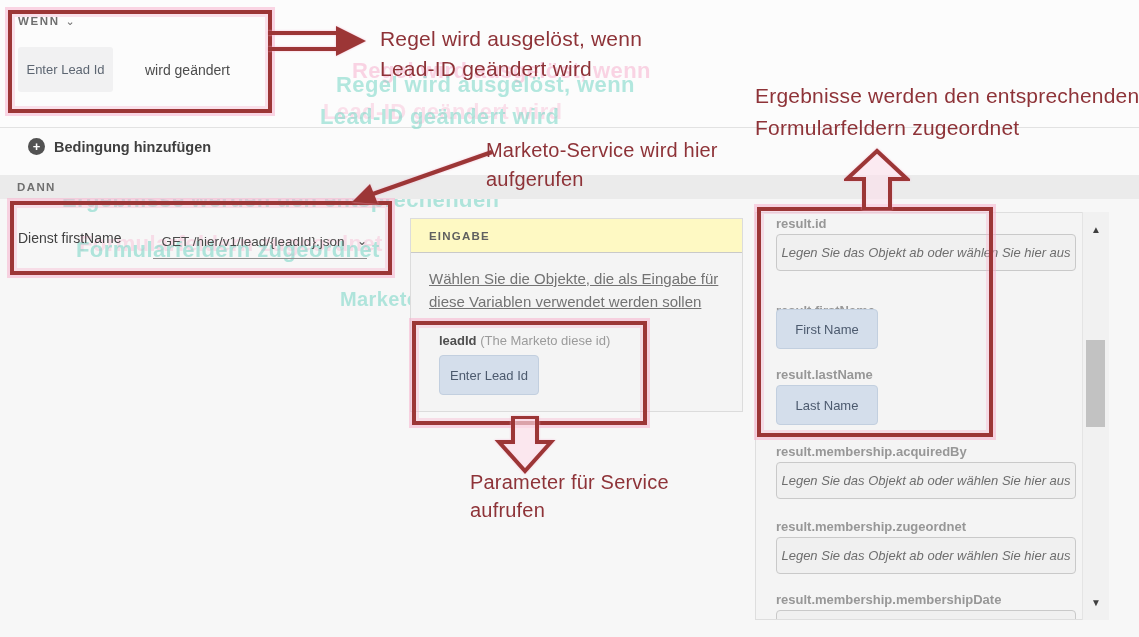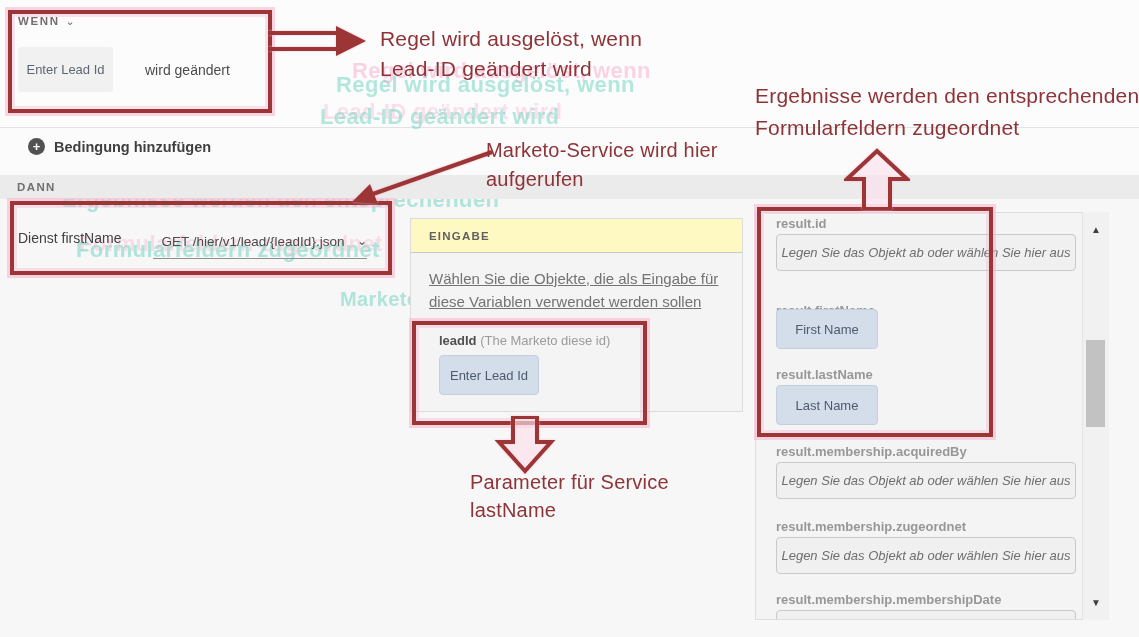--- a/index.html
+++ b/index.html
@@ -202,17 +202,17 @@
 
   <svg class="arrow-svg" style="left:844px;top:148px;" width="66" height="62" viewBox="0 0 66 62">
     <polygon points="33,3 63,31 46,31 46,61 20,61 20,31 3,31" fill="rgba(255,245,249,0.4)" stroke="#9c3636" stroke-width="4" stroke-linejoin="miter"></polygon>
   </svg>
 
   <div class="ann-text t1a">Regel wird ausgelöst, wenn</div>
   <div class="ann-text t1b">Lead-ID geändert wird</div>
   <div class="ann-text t2a">Marketo-Service wird hier</div>
   <div class="ann-text t2b">aufgerufen</div>
   <div class="ann-text t3a">Parameter für Service</div>
-  <div class="ann-text t3b">lastName</div>
+  <div class="ann-text t3b">aufrufen</div>
   <div class="ann-text t4a">Ergebnisse werden den entsprechenden</div>
   <div class="ann-text t4b">Formularfeldern zugeordnet</div>
 
 </div>
 
 </body></html>

